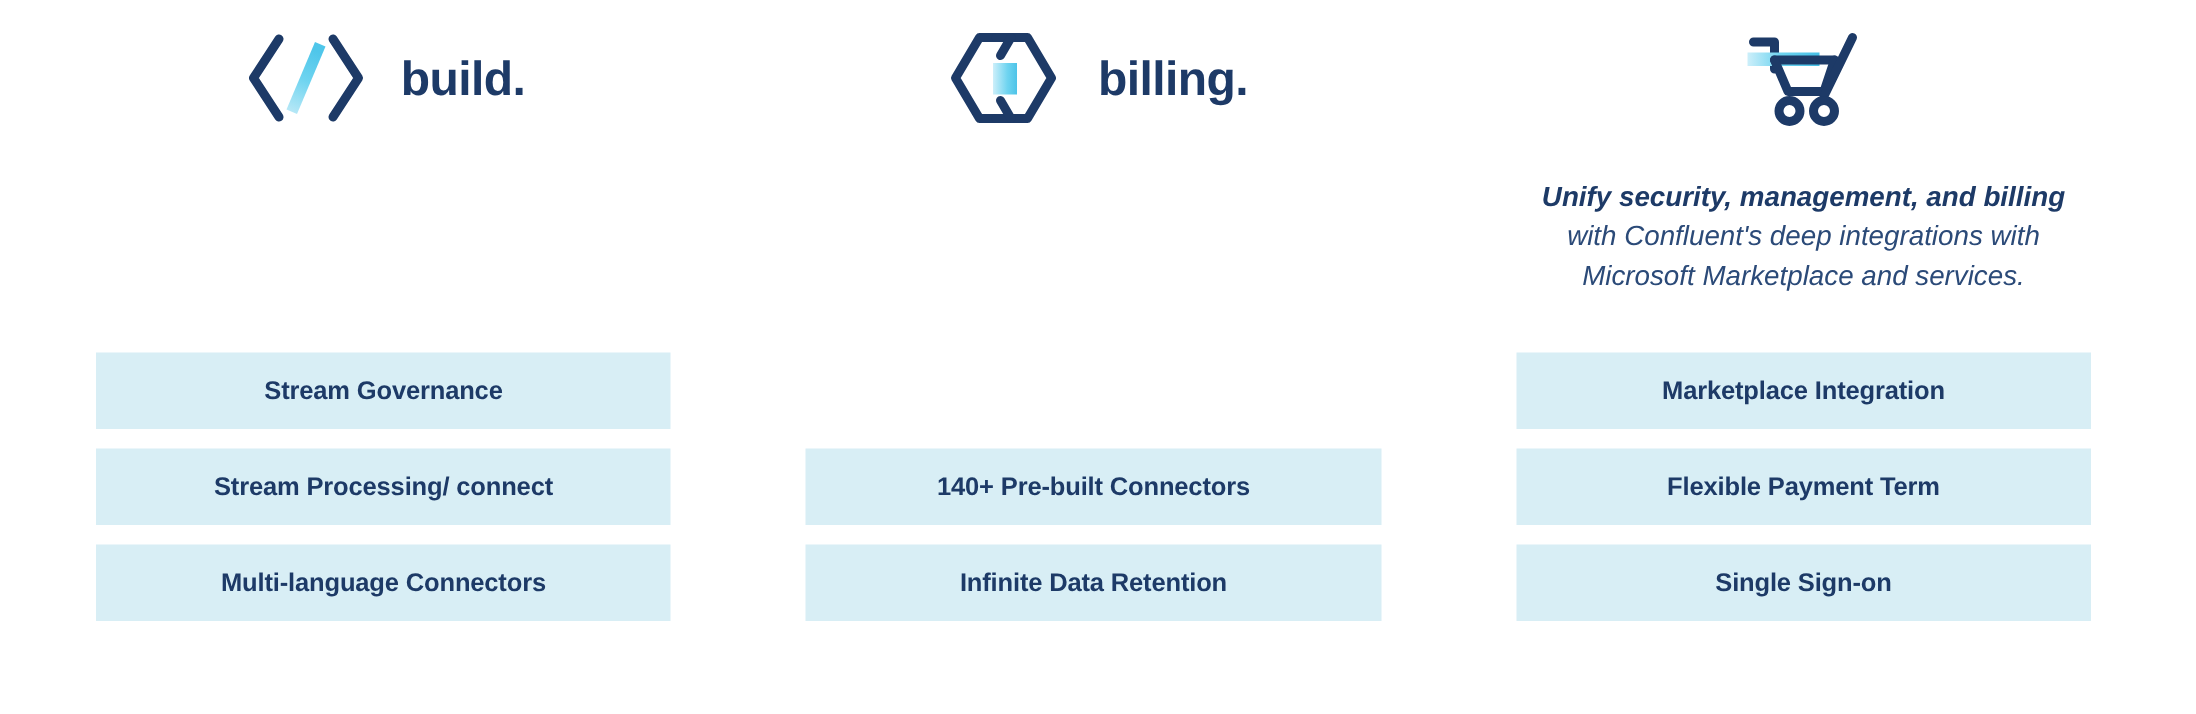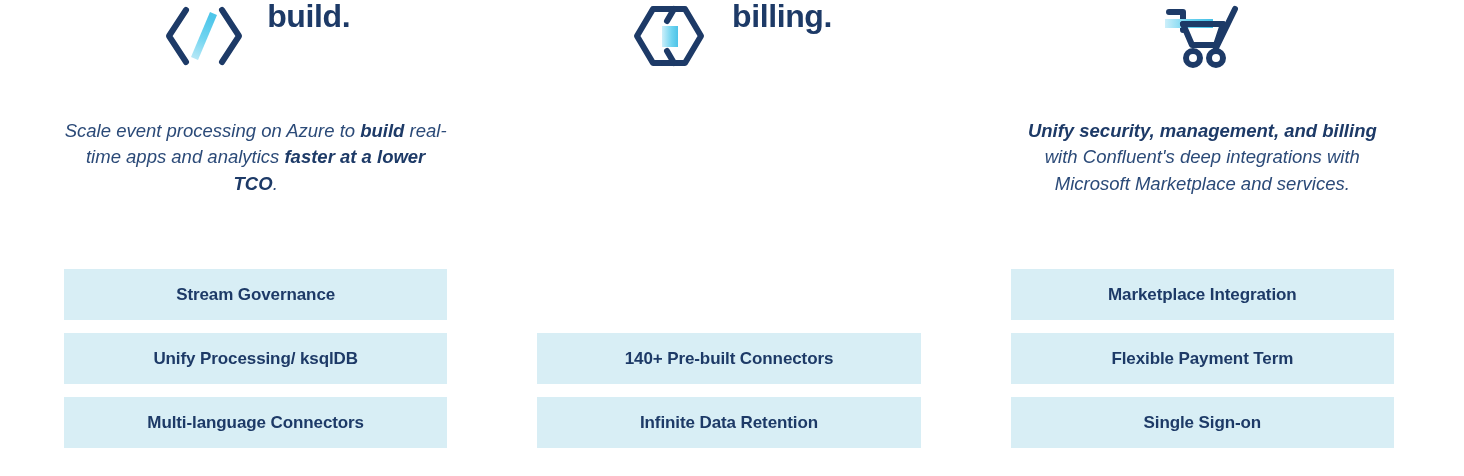--- a/index.html
+++ b/index.html
@@ -32,21 +32,21 @@
     align-items: stretch;
   }
   .col-build     { margin-left: 64px; }
   .col-connect   { margin-left: 90px; }
   .col-integrate { margin-left: 90px; margin-right: 70px; }
 
   
   .col-head {
     height: 104px;
     display: flex;
-    align-items: flex-start;
+    align-items: center;
     justify-content: center;
     gap: 20px;
   }
   .col-icon {
     width: 86px;
     height: 72px;
     display: block;
     flex: 0 0 auto;
   }
   .col-title {
@@ -73,21 +73,21 @@
     font-weight: bold;
     color: #1d3a67;
   }
 
   
   .pill-stack {
     margin-top: auto;
     display: flex;
     flex-direction: column;
     gap: 13px;
-    padding-bottom: 28px;
+    padding-bottom: 62px;
     text-align: right;
   }
   .pill {
     height: 51px;
     background: #d8eef5;
     display: flex;
     align-items: center;
     justify-content: center;
     font-size: 17px;
     font-weight: bold;
@@ -115,25 +115,24 @@
             <stop offset="100%" stop-color="#4fc6ea"></stop>
           </linearGradient>
         </defs>
         <path class="ink" d="M25 10 L8 36 L25 62"></path>
         <path class="ink" d="M61 10 L78 36 L61 62"></path>
         <path d="M49 12 L56 15 L37 60 L30 57 Z" fill="url(#gradBuild)"></path>
       </svg>
       <div class="col-title">build.</div>
     </div>
 
-    <div class="col-desc"><span>Scale event processing on Azure to </span><b>build</b><span> real-time apps and analytics </span><b>faster at a lower TCO</b><span>.</span></div>
 
     <div class="pill-stack">
       <div class="pill">Stream Governance</div>
-      <div class="pill">Unify Processing/ ksqlDB</div>
+      <div class="pill">Stream Processing/ connect</div>
       <div class="pill">Multi-language Connectors</div>
     </div>
   </div>
 
   <div class="column col-connect">
 
     <div class="col-head">
       <svg class="col-icon" viewBox="0 0 86 72">
         <defs>
           <linearGradient id="gradConnect" x1="0" y1="0" x2="1" y2="0">

